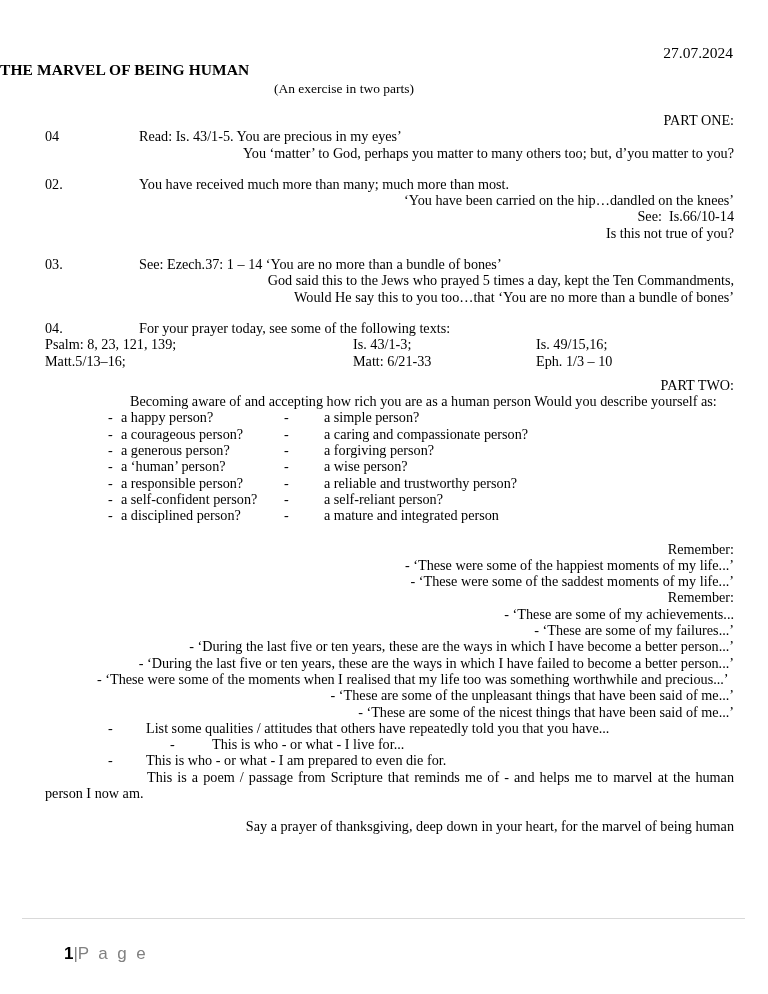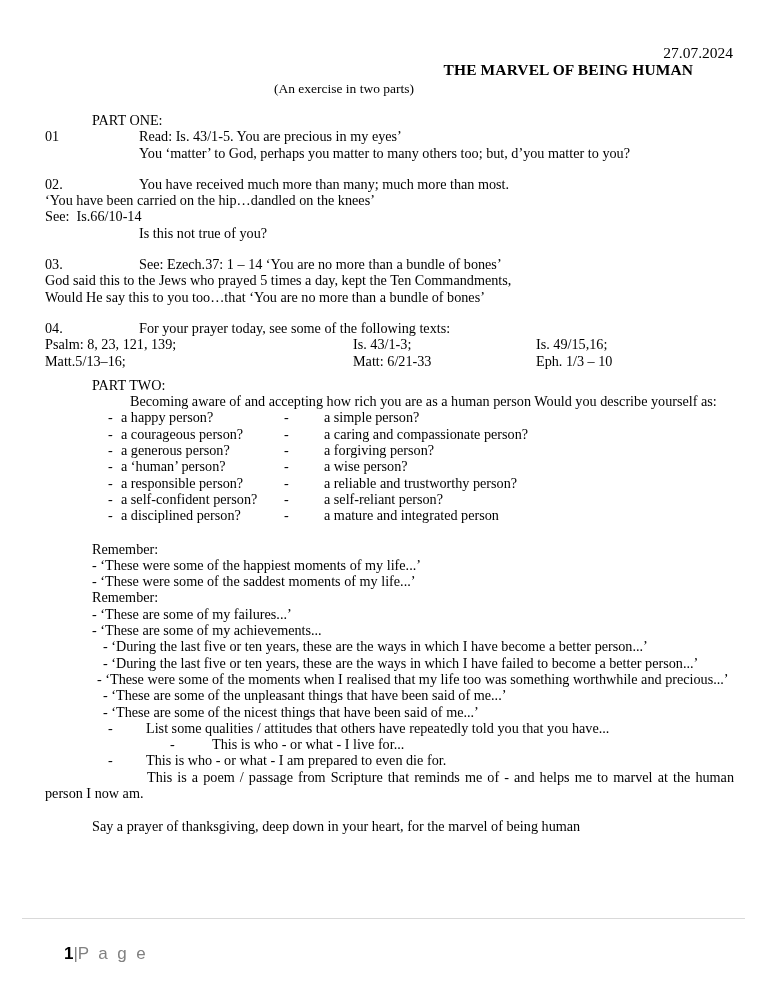--- a/index.html
+++ b/index.html
@@ -30,21 +30,21 @@
     right: 35px;
     font-size: 15.5px;
     line-height: 1.15;
     white-space: nowrap;
   }
   .doc-title {
     position: absolute;
     top: 61px;
     left: 0;
     width: 693px;
-    text-align: right;
+    text-align: left;
     font-weight: bold;
     font-size: 15.5px;
     letter-spacing: 0.1px;
   }
   .doc-subtitle {
     position: absolute;
     top: 81px;
     left: 0;
     width: 688px;
     text-align: center;
@@ -54,21 +54,21 @@
   
   .body-block {
     position: absolute;
     top: 112px;
     left: 45px;
     width: 689px;
     font-size: 14.2px;
     line-height: 16.3px;
   }
 
-  .ln { white-space: pre; }
+  .ln { white-space: pre; text-align: right; }
 
   .indent-1 { padding-left: 47px; }   
 
   .spacer-sm { height: 8px; }
   .spacer-md { height: 15px; }
   .spacer-lg { height: 17px; }
 
   
   .num-line { display: flex; }
   .num-line .num { width: 94px; flex: 0 0 94px; }
@@ -146,21 +146,21 @@
 
   <div class="doc-date">27.07.2024</div>
   <div class="doc-title">THE MARVEL OF BEING HUMAN</div>
   <div class="doc-subtitle">(An exercise in two parts)</div>
 
   <div class="body-block">
 
     <div class="ln indent-1">PART ONE:</div>
 
     <div class="num-line">
-      <span class="num">01</span>
+      <span class="num">04</span>
       <span class="txt">Read:  Is. 43/1-5.  You are precious in my eyes’</span>
     </div>
     <div class="ln hang-text">You ‘matter’ to God, perhaps you matter to many others too; but, d’you matter to you?</div>
 
     <div class="spacer-md"></div>
 
     <div class="num-line">
       <span class="num">02.</span>
       <span class="txt">You have received much more than many; much more than most.</span>
     </div>
@@ -244,22 +244,22 @@
       <span class="col-b">a mature and integrated person</span>
     </div>
 
     <div class="spacer-lg"></div>
 
     <div class="ln rem-line">Remember:</div>
     <div class="ln bul-line-1">- ‘These were some of the happiest moments of my life...’</div>
     <div class="ln bul-line-1">- ‘These were some of the saddest moments of my life...’</div>
 
     <div class="ln rem-line">Remember:</div>
+    <div class="ln bul-line-1">- ‘These are some of my achievements...</div>
     <div class="ln bul-line-1">- ‘These are some of my failures...’</div>
-    <div class="ln bul-line-1">- ‘These are some of my achievements...</div>
     <div class="ln bul-line-2">- ‘During the last five or ten years, these are the ways in which I have become a better person...’</div>
     <div class="ln bul-line-2">- ‘During the last five or ten years, these are the ways in which I have failed to become a better person...’</div>
     <div class="just-para-2">- ‘These were some of the moments when I realised that my life too was something worthwhile and precious...’</div>
     <div class="ln bul-line-2">- ‘These are some of the unpleasant things that have been said of me...’</div>
     <div class="ln bul-line-2">- ‘These are some of the nicest things that have been said of me...’</div>
 
     <div class="dash-item">
       <span class="d">-</span>
       <span class="t">List some qualities / attitudes that others have repeatedly told you that you have...</span>
     </div>

